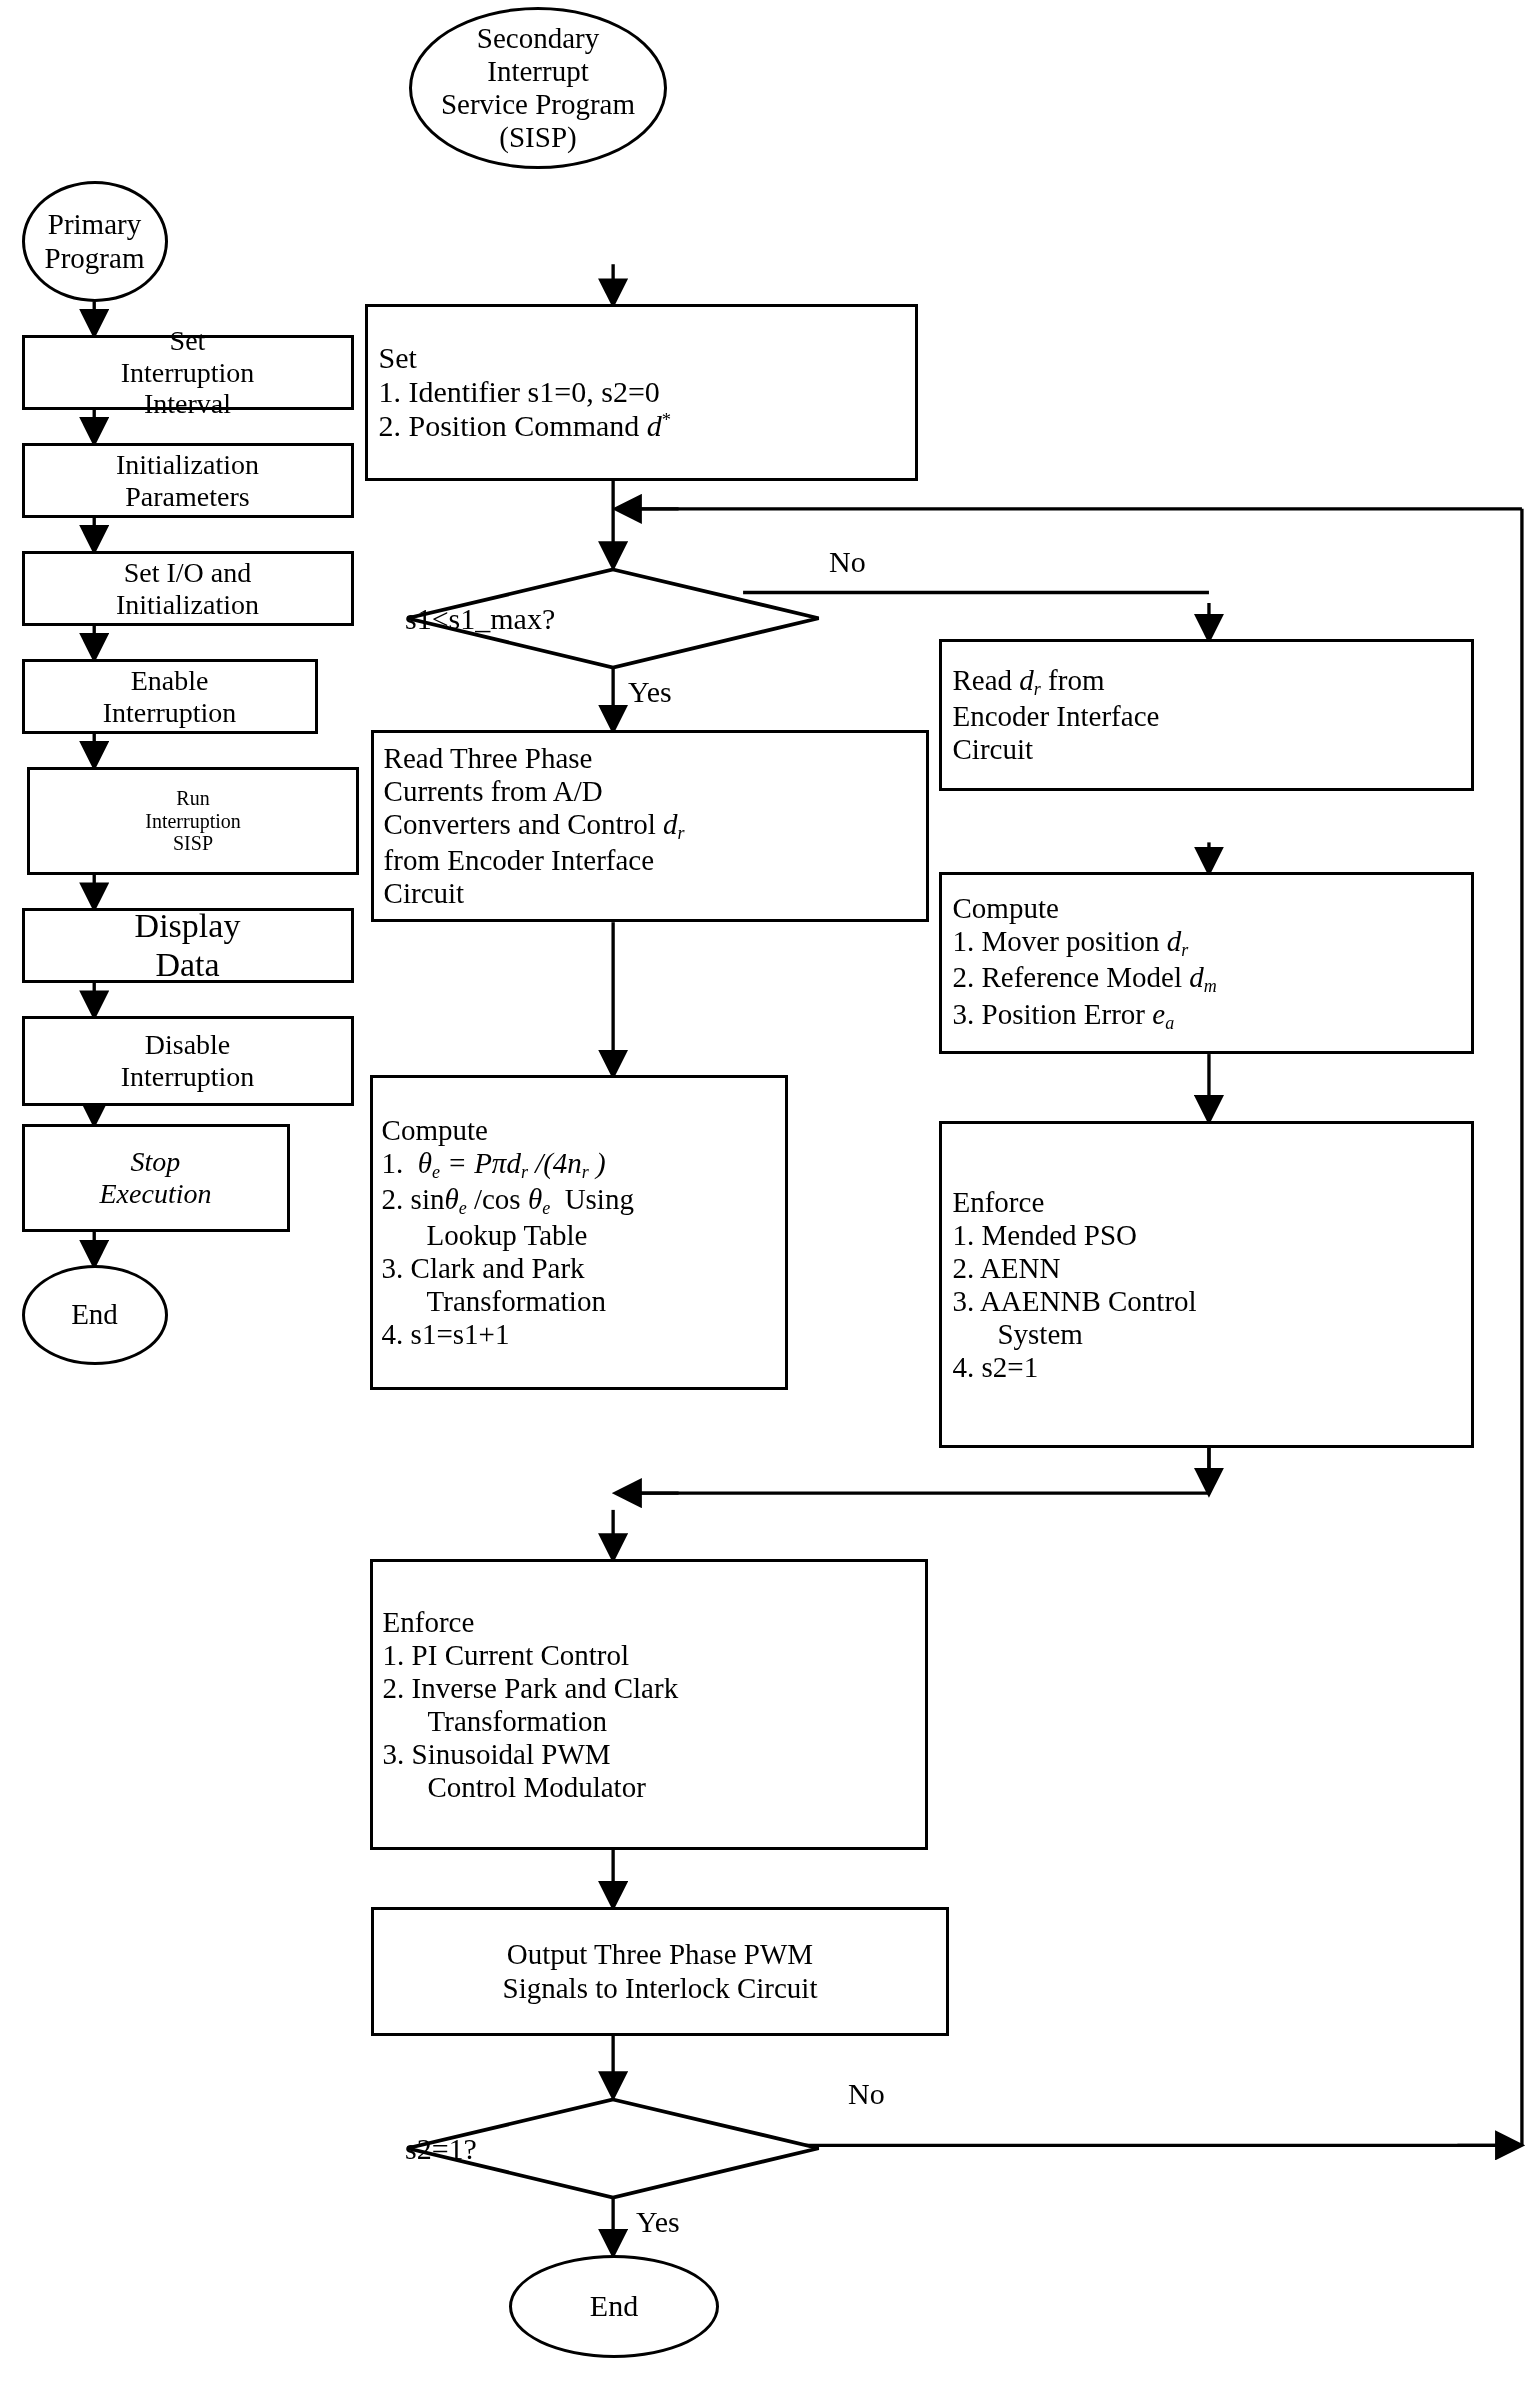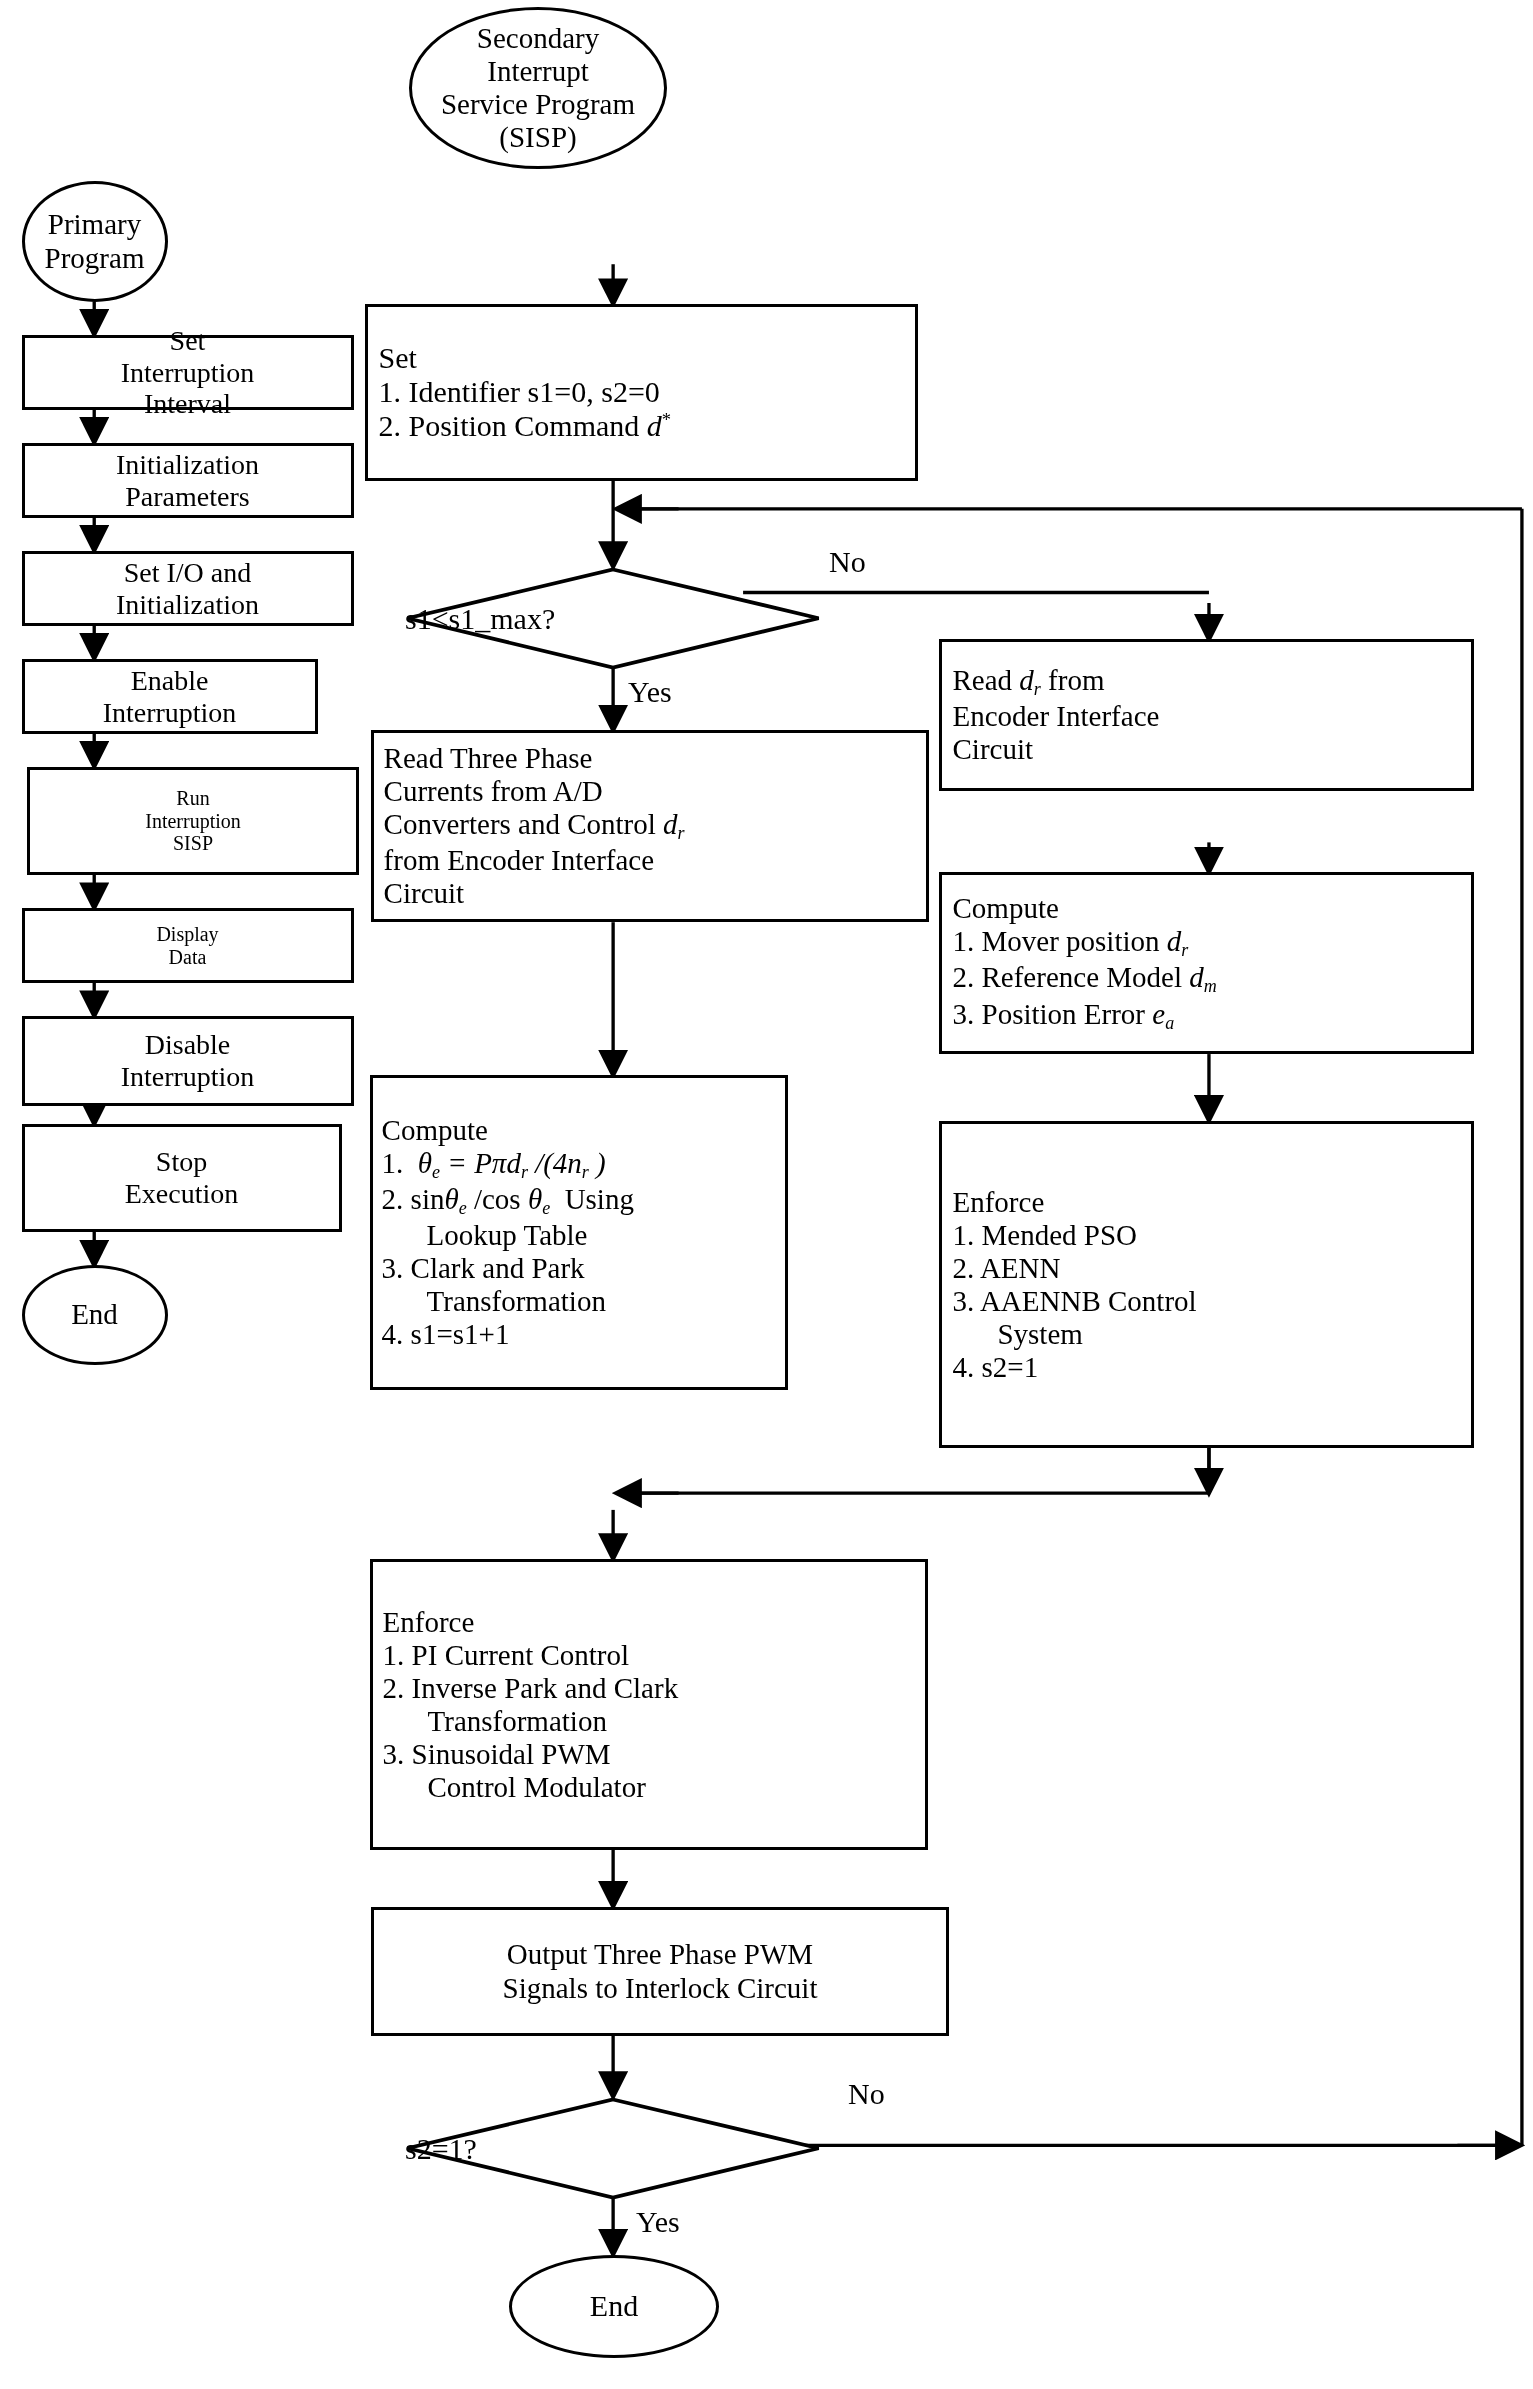--- a/index.html
+++ b/index.html
@@ -162,31 +162,31 @@
     <span class="lbl">Enable
 Interruption</span>
   </div>
 
   <div class="node rect center" style="left:27px;top:767px;width:332px;height:108px;font-size:20px;">
     <span class="lbl">Run
 Interruption
 SISP</span>
   </div>
 
-  <div class="node rect center" style="left:21.5px;top:908px;width:332px;height:75px;font-size:20px;justify-content:center;">
+  <div class="node rect center" style="left:21.5px;top:908px;width:332px;height:75px;font-size:34px;justify-content:center;">
     <span class="lbl">Display
 Data</span>
   </div>
 
   <div class="node rect center" style="left:21.5px;top:1016px;width:332px;height:90px;font-size:28px;">
     <span class="lbl">Disable
 Interruption</span>
   </div>
 
-  <div class="node rect center" style="left:21.5px;top:1124px;width:320px;height:108px;font-size:28px;">
+  <div class="node rect center" style="left:21.5px;top:1124px;width:268px;height:108px;font-size:28px;font-style:italic;">
     <span class="lbl">Stop
 Execution</span>
   </div>
 
   <div class="node oval" style="left:21.5px;top:1265px;width:146px;height:100px;font-size:29px;">
     <span class="lbl">End</span>
   </div>
 
   <div class="node oval" style="left:409px;top:7.2px;width:258px;height:162px;font-size:29px;">
     <span class="lbl">Secondary

